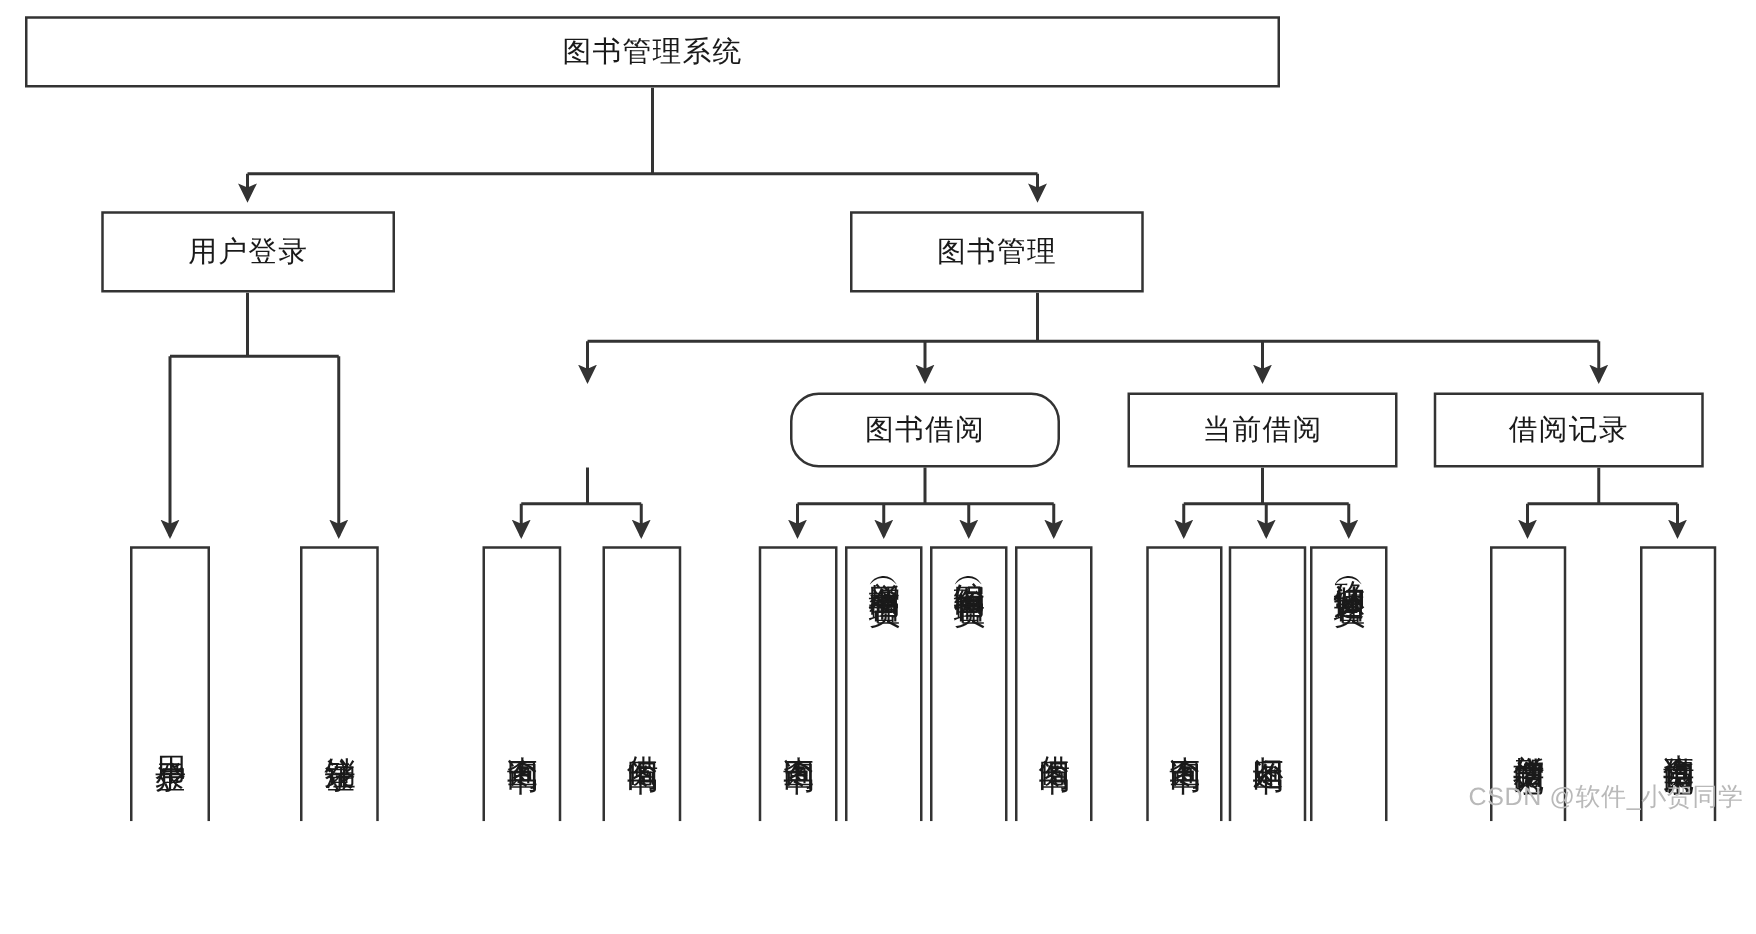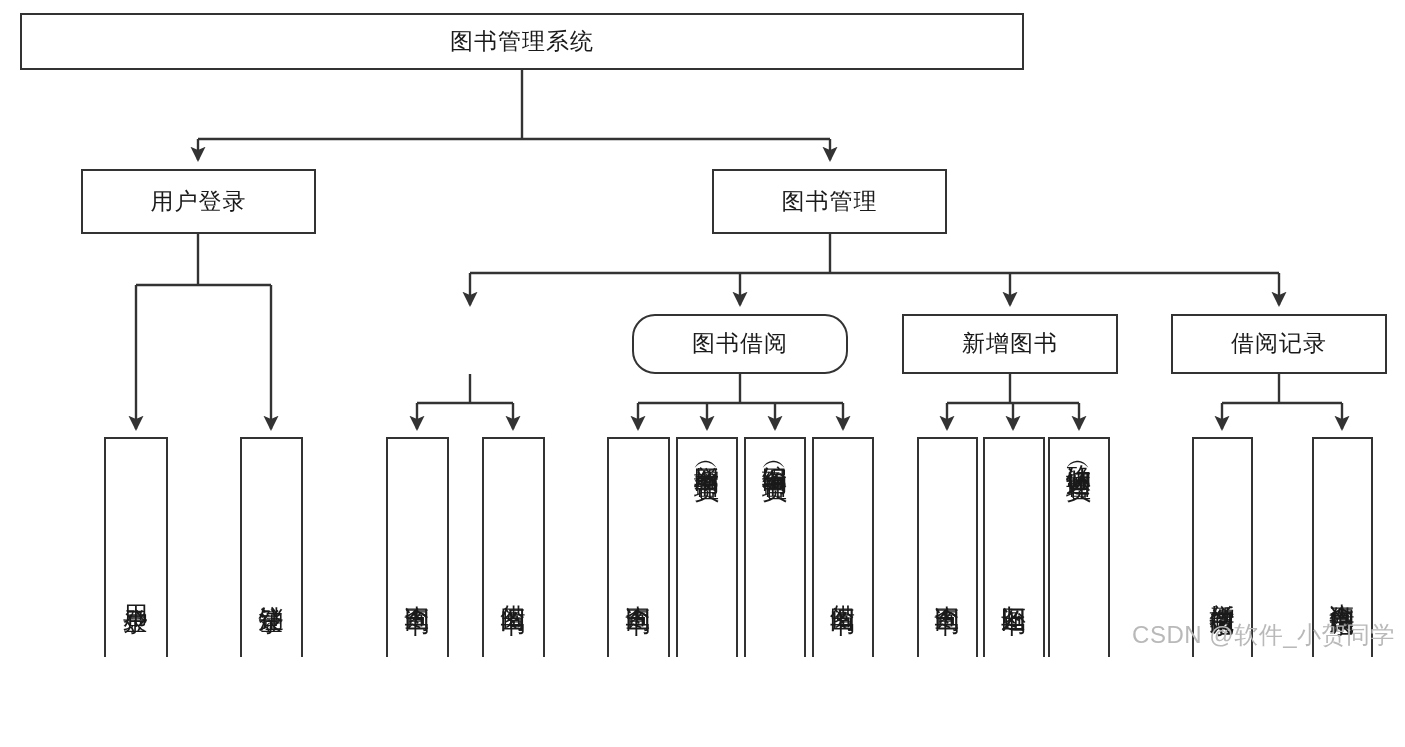--- a/index.html
+++ b/index.html
@@ -59,21 +59,21 @@
     white-space: nowrap;
     text-align: left;
   }
   .node.vcenter {
     align-items: center;
   }
   #watermark {
     position: absolute;
     right: 10px;
     bottom: 6px;
-    font-size: 24px;
+    font-size: 20px;
     color: #b9b9b9;
     letter-spacing: 0.5px;
     white-space: nowrap;
     user-select: none;
   }
 </style>
 </head>
 <body>
 
 <div id="diagram-root">
@@ -125,28 +125,28 @@
       <path d="M 1222 403 L 1342 403"></path>
       <path d="M 1222 403 L 1222 429" marker-end="url(#arrow)"></path>
       <path d="M 1342 403 L 1342 429" marker-end="url(#arrow)"></path>
     </g>
   </svg>
 
   <div class="node h root" style="left:20px; top:13px; width:1004px; height:57px;">图书管理系统</div>
 
   <div class="node h" style="left:81px; top:169px; width:235px; height:65px;">用户登录</div>
 
-  <div class="node h" style="left:712px; top:169px; width:235px; height:65px;">图书管理</div>
+  <div class="node h" style="left:680px; top:169px; width:235px; height:65px;">图书管理</div>
 
 
   <div class="node h" style="left:632px; top:314px; width:216px; height:60px;border-radius:23px;">图书借阅</div>
 
-  <div class="node h" style="left:902px; top:314px; width:216px; height:60px;">新增图书</div>
-
-  <div class="node h" style="left:1171px; top:314px; width:216px; height:60px;">借阅记录</div>
+  <div class="node h" style="left:902px; top:314px; width:216px; height:60px;">当前借阅</div>
+
+  <div class="node h" style="left:1147px; top:314px; width:216px; height:60px;">借阅记录</div>
 
   <div class="node v vcenter" style="left:104px; top:437px; width:64px; height:297px;">
     <span class="vlabel">用户登录</span>
   </div>
 
   <div class="node v vcenter" style="left:240px; top:437px; width:63px; height:297px;">
     <span class="vlabel">注销登录</span>
   </div>
 
   <div class="node v vcenter" style="left:386px; top:437px; width:63px; height:297px;">

